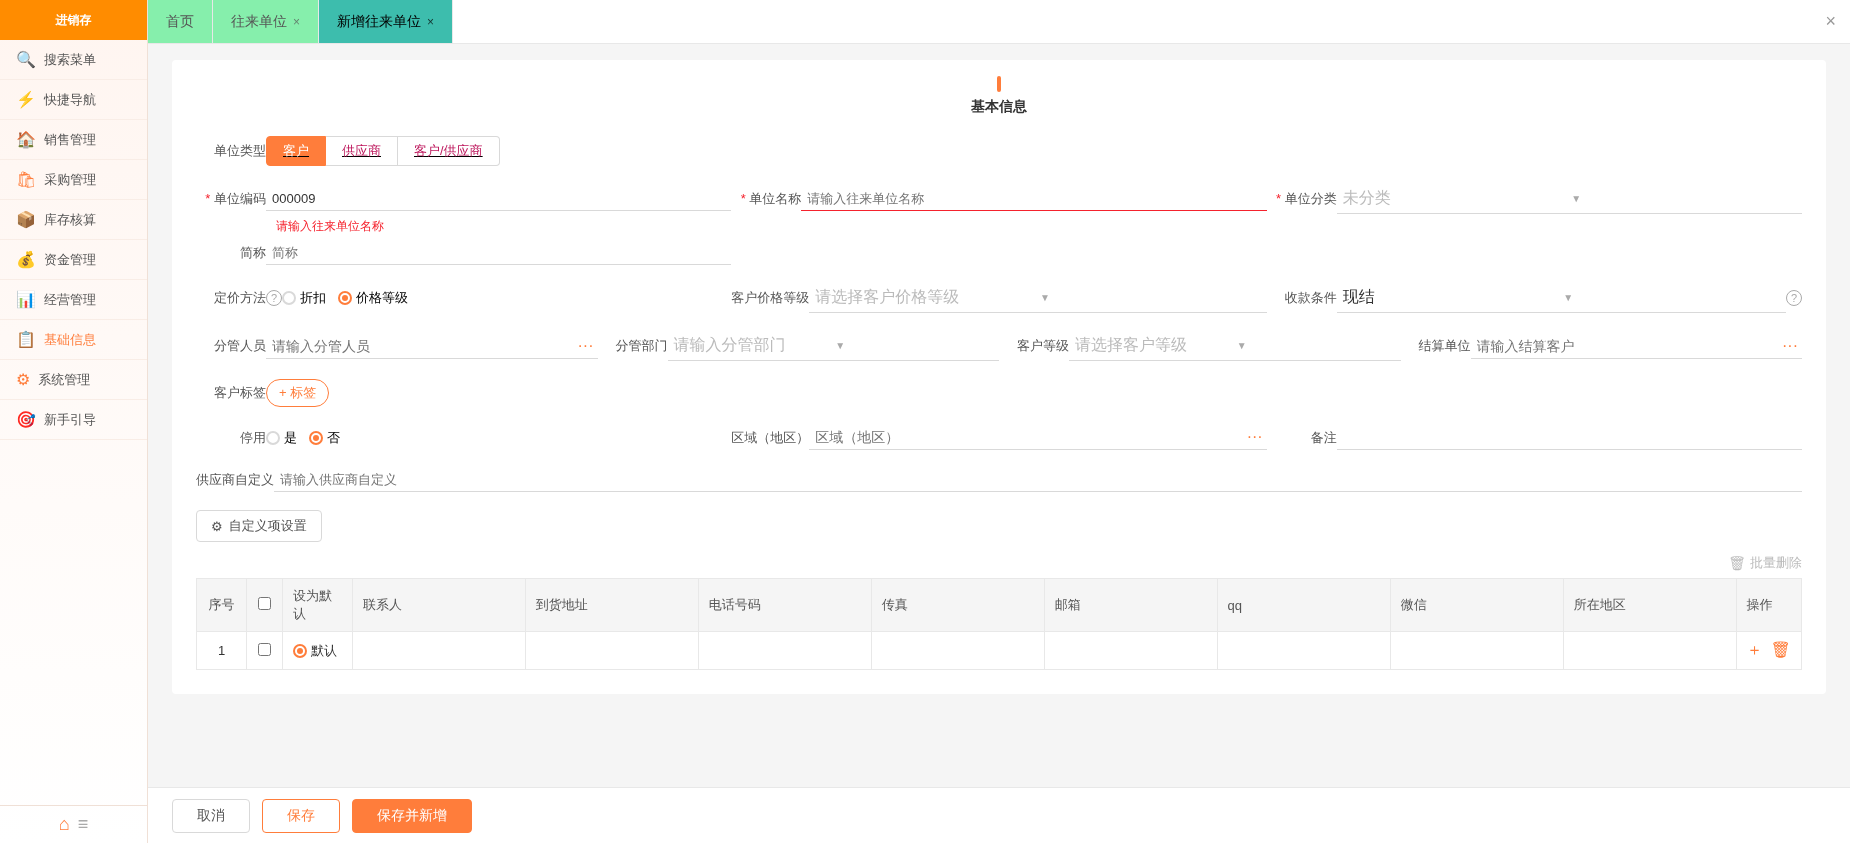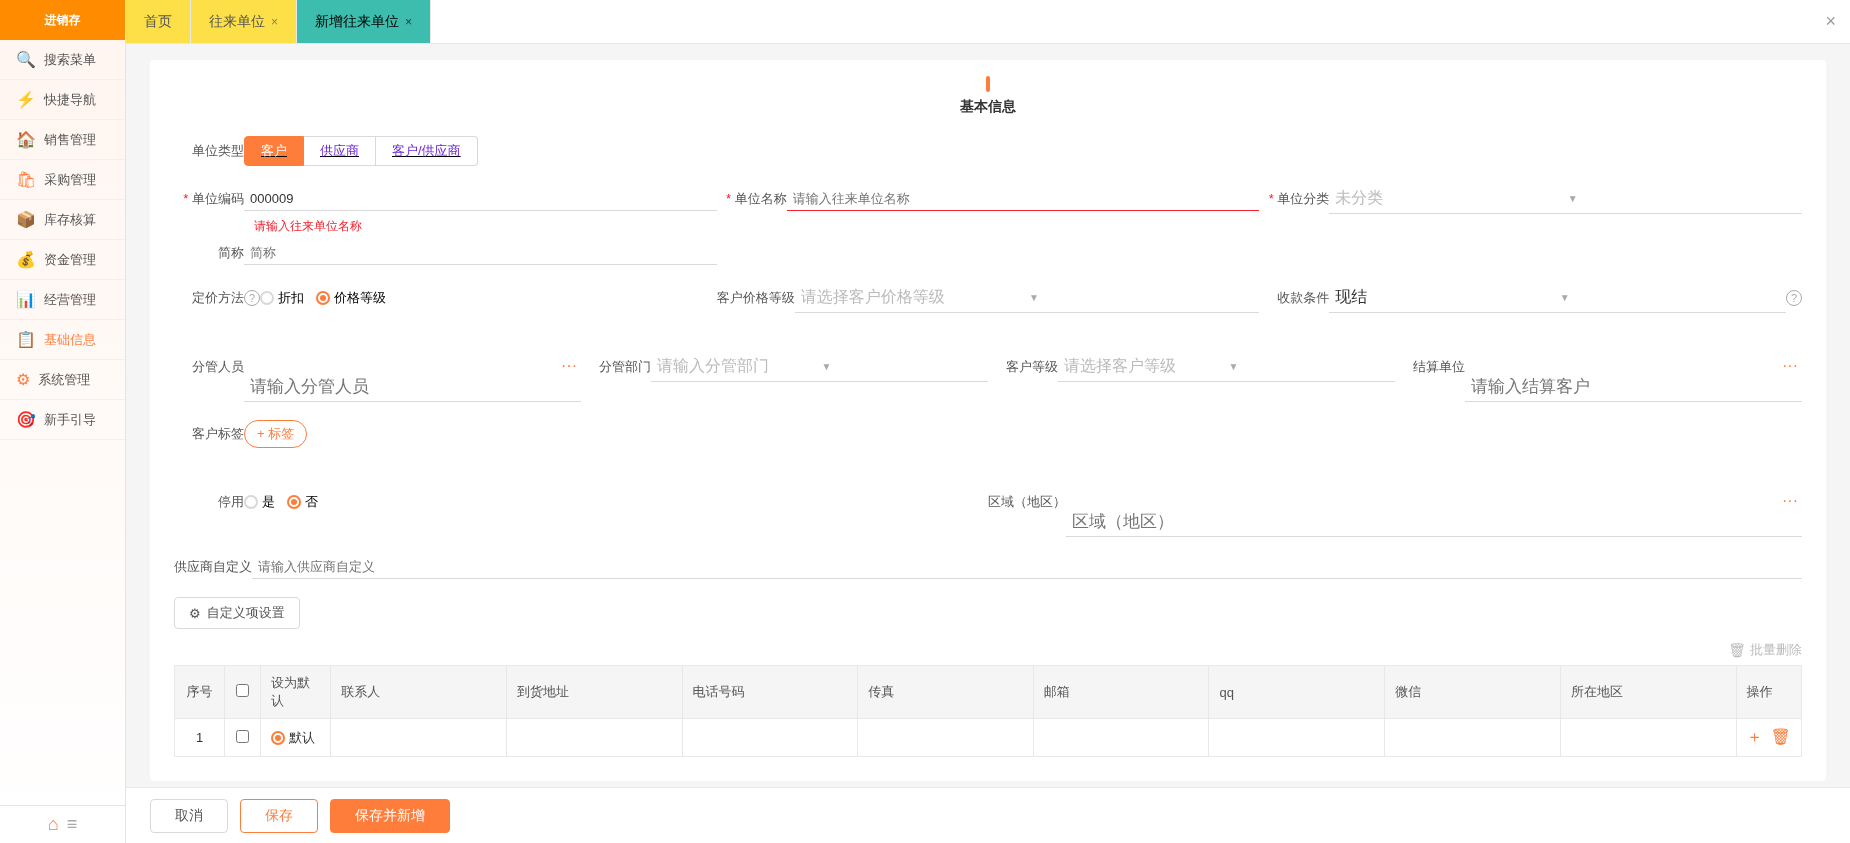--- a/index.html
+++ b/index.html
@@ -1,20 +1,20 @@
 <!DOCTYPE html>
 <html><head>
   <meta charset="utf-8">
   <style>
     * { box-sizing: border-box; margin: 0; padding: 0; }
     body { font-family: 'Microsoft YaHei', Arial, sans-serif; font-size: 13px; background: #f5f5f5; display: flex; height: 843px; overflow: hidden; }
 
     
     .sidebar {
-      width: 126px;
+      width: 148px;
       background: linear-gradient(180deg, #fff5f0 0%, #fff 100%);
       border-right: 1px solid #f0e0d6;
       display: flex;
       flex-direction: column;
       flex-shrink: 0;
       height: 100%;
     }
     .sidebar-logo {
       height: 40px;
       background: #ff8c00;
@@ -66,21 +66,21 @@
     }
     .tab {
       display: flex;
       align-items: center;
       padding: 0 18px;
       cursor: pointer;
       color: #555;
       font-size: 14px;
       border-right: 1px solid #e8e8e8;
       gap: 6px;
-      background: #fde047;
+      background: #86efac;
     }
     .tab.active {
       background: #3dbdad;
       color: #000000;
     }
     .tab .close-x {
       font-size: 12px;
       opacity: 0.7;
       cursor: pointer;
     }
@@ -192,21 +192,21 @@
       display: flex;
       gap: 0;
       text-decoration: underline;
     }
     .type-btn {
       padding: 5px 16px;
       border: 1px solid #d9d9d9;
       background: white;
       cursor: pointer;
       font-size: 13px;
-      color: #6d28d9;
+      color: #be185d;
     }
     .type-btn:first-child { border-radius: 4px 0 0 4px; }
     .type-btn:last-child { border-radius: 0 4px 4px 0; }
     .type-btn.active {
       background: #ff7d3b;
       border-color: #ff7d3b;
       color: white;
     }
     .type-btn + .type-btn { border-left: none; }
 
@@ -243,25 +243,24 @@
     .input-with-btn {
       display: flex;
       align-items: center;
       flex: 1;
       border-bottom: 1px solid #d9d9d9;
     }
     .input-with-btn input {
       flex: 1;
       border: none;
       padding: 4px 6px;
-      font-size: 17px;
+      font-size: 14px;
       outline: none;
       color: #bbb;
       background: transparent;
-      margin-top: 42px;
     }
     .ellipsis-btn {
       color: #ff7d3b;
       cursor: pointer;
       font-size: 16px;
       padding: 0 4px;
     }
 
     
     .help-icon {
@@ -550,20 +549,24 @@
               <span>否</span>
             </div>
           </div>
         </div>
         <div class="form-field">
           <label>区域（地区）</label>
           <div class="input-with-btn">
             <input type="text" placeholder="区域（地区）" style="">
             <span class="ellipsis-btn">···</span>
           </div>
+        </div>
+        <div class="form-field">
+          <label>备注</label>
+          <input class="form-input" type="text" style="">
         </div>
       </div>
 
       <div class="form-row">
         <div class="form-field" style="min-width:340px;">
           <label>供应商自定义</label>
           <input class="form-input" type="text" placeholder="请输入供应商自定义" style="">
         </div>
       </div>
 

